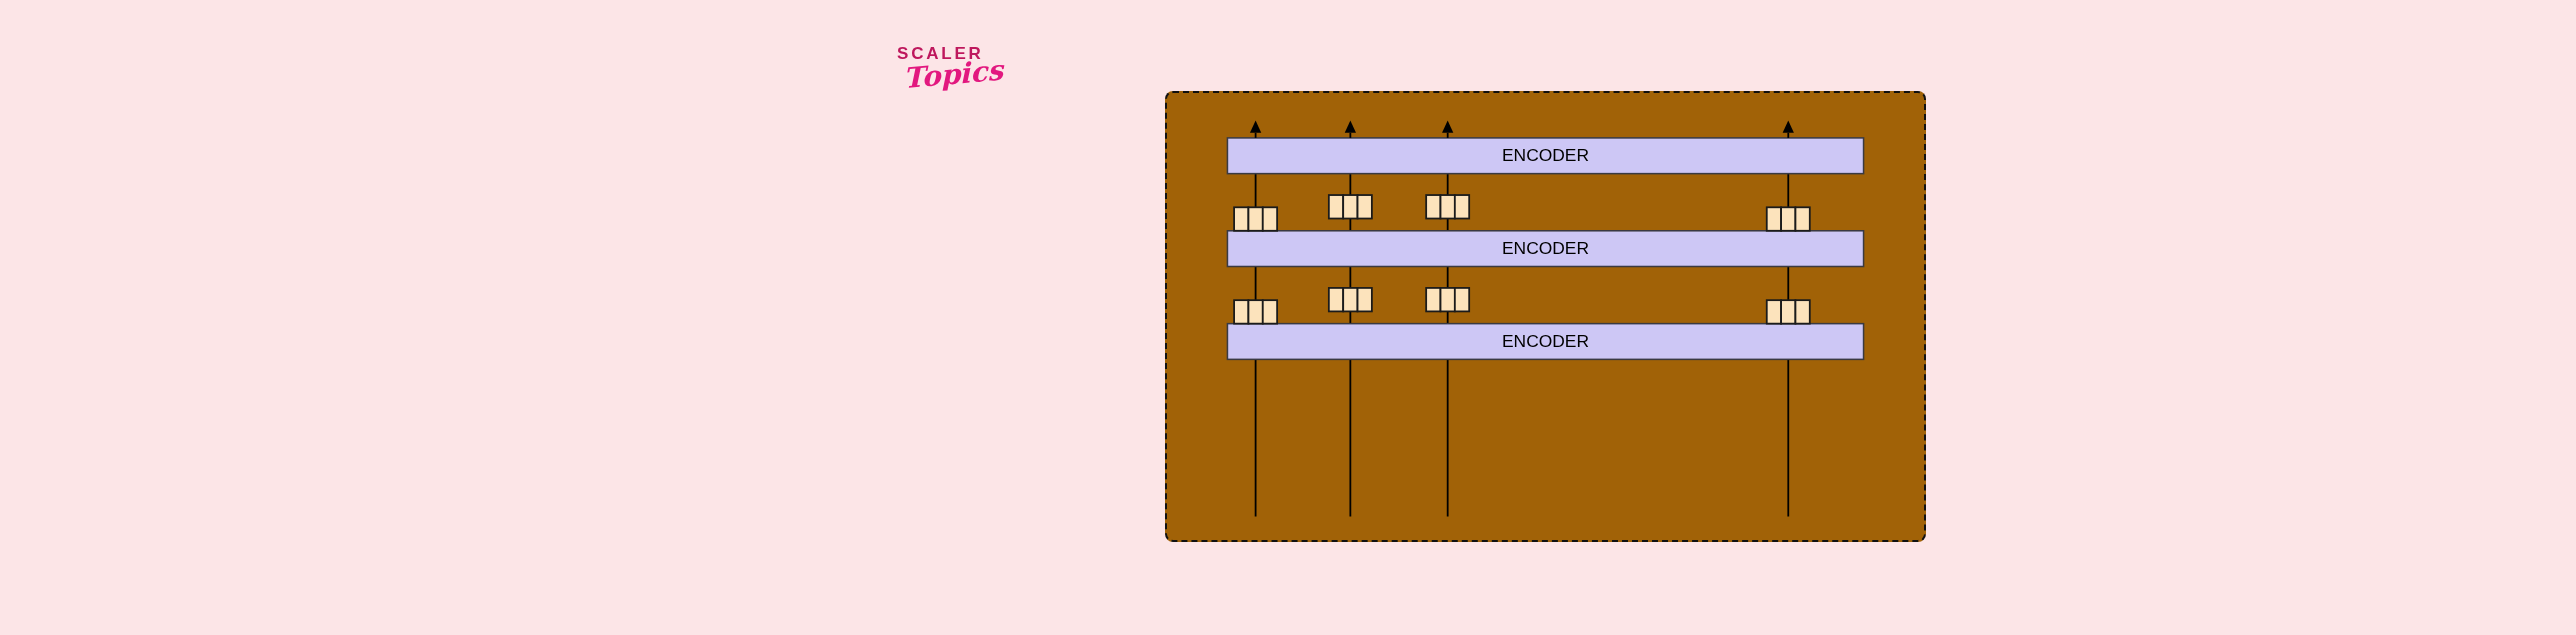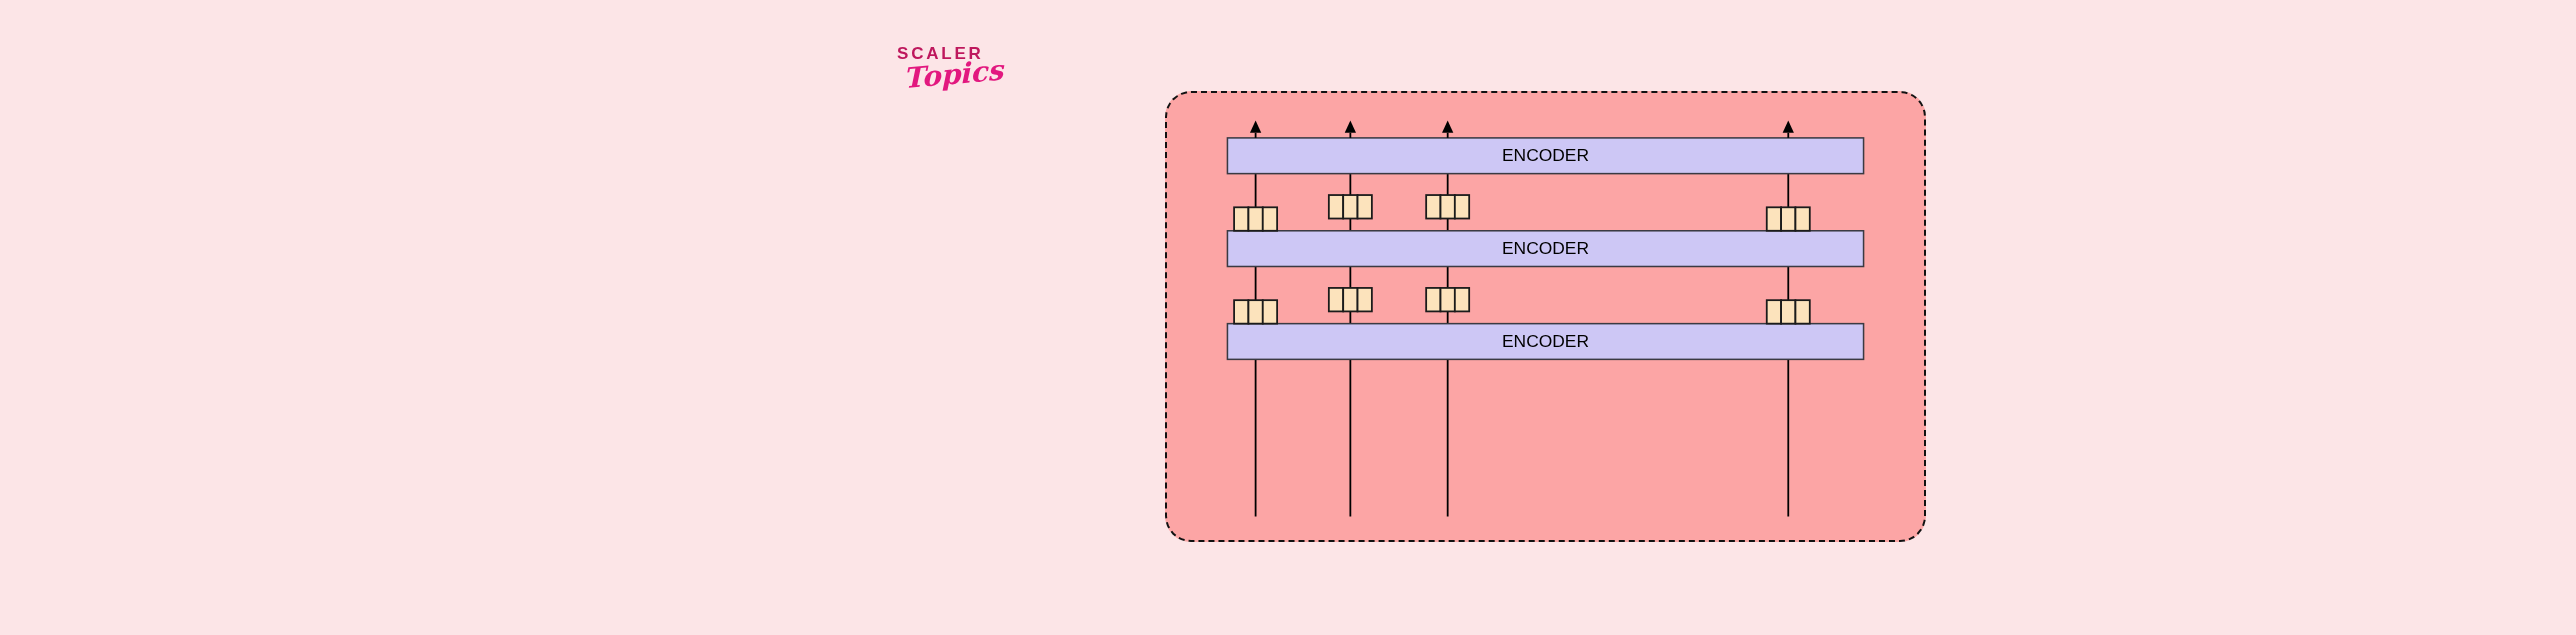--- a/index.html
+++ b/index.html
@@ -48,23 +48,23 @@
     white-space: nowrap;
   }
 
   
   #diagram-panel {
     position: absolute;
     left: 1165px;
     top: 91px;
     width: 761px;
     height: 451px;
-    background: #fca5a5;
+    background: #a16207;
     border: 2.1px dashed #111111;
-    border-radius: 26px;
+    border-radius: 8px;
     box-sizing: border-box;
   }
   #diagram-svg {
     position: absolute;
     left: 0;
     top: 0;
     width: 100%;
     height: 100%;
     display: block;
     overflow: visible;

